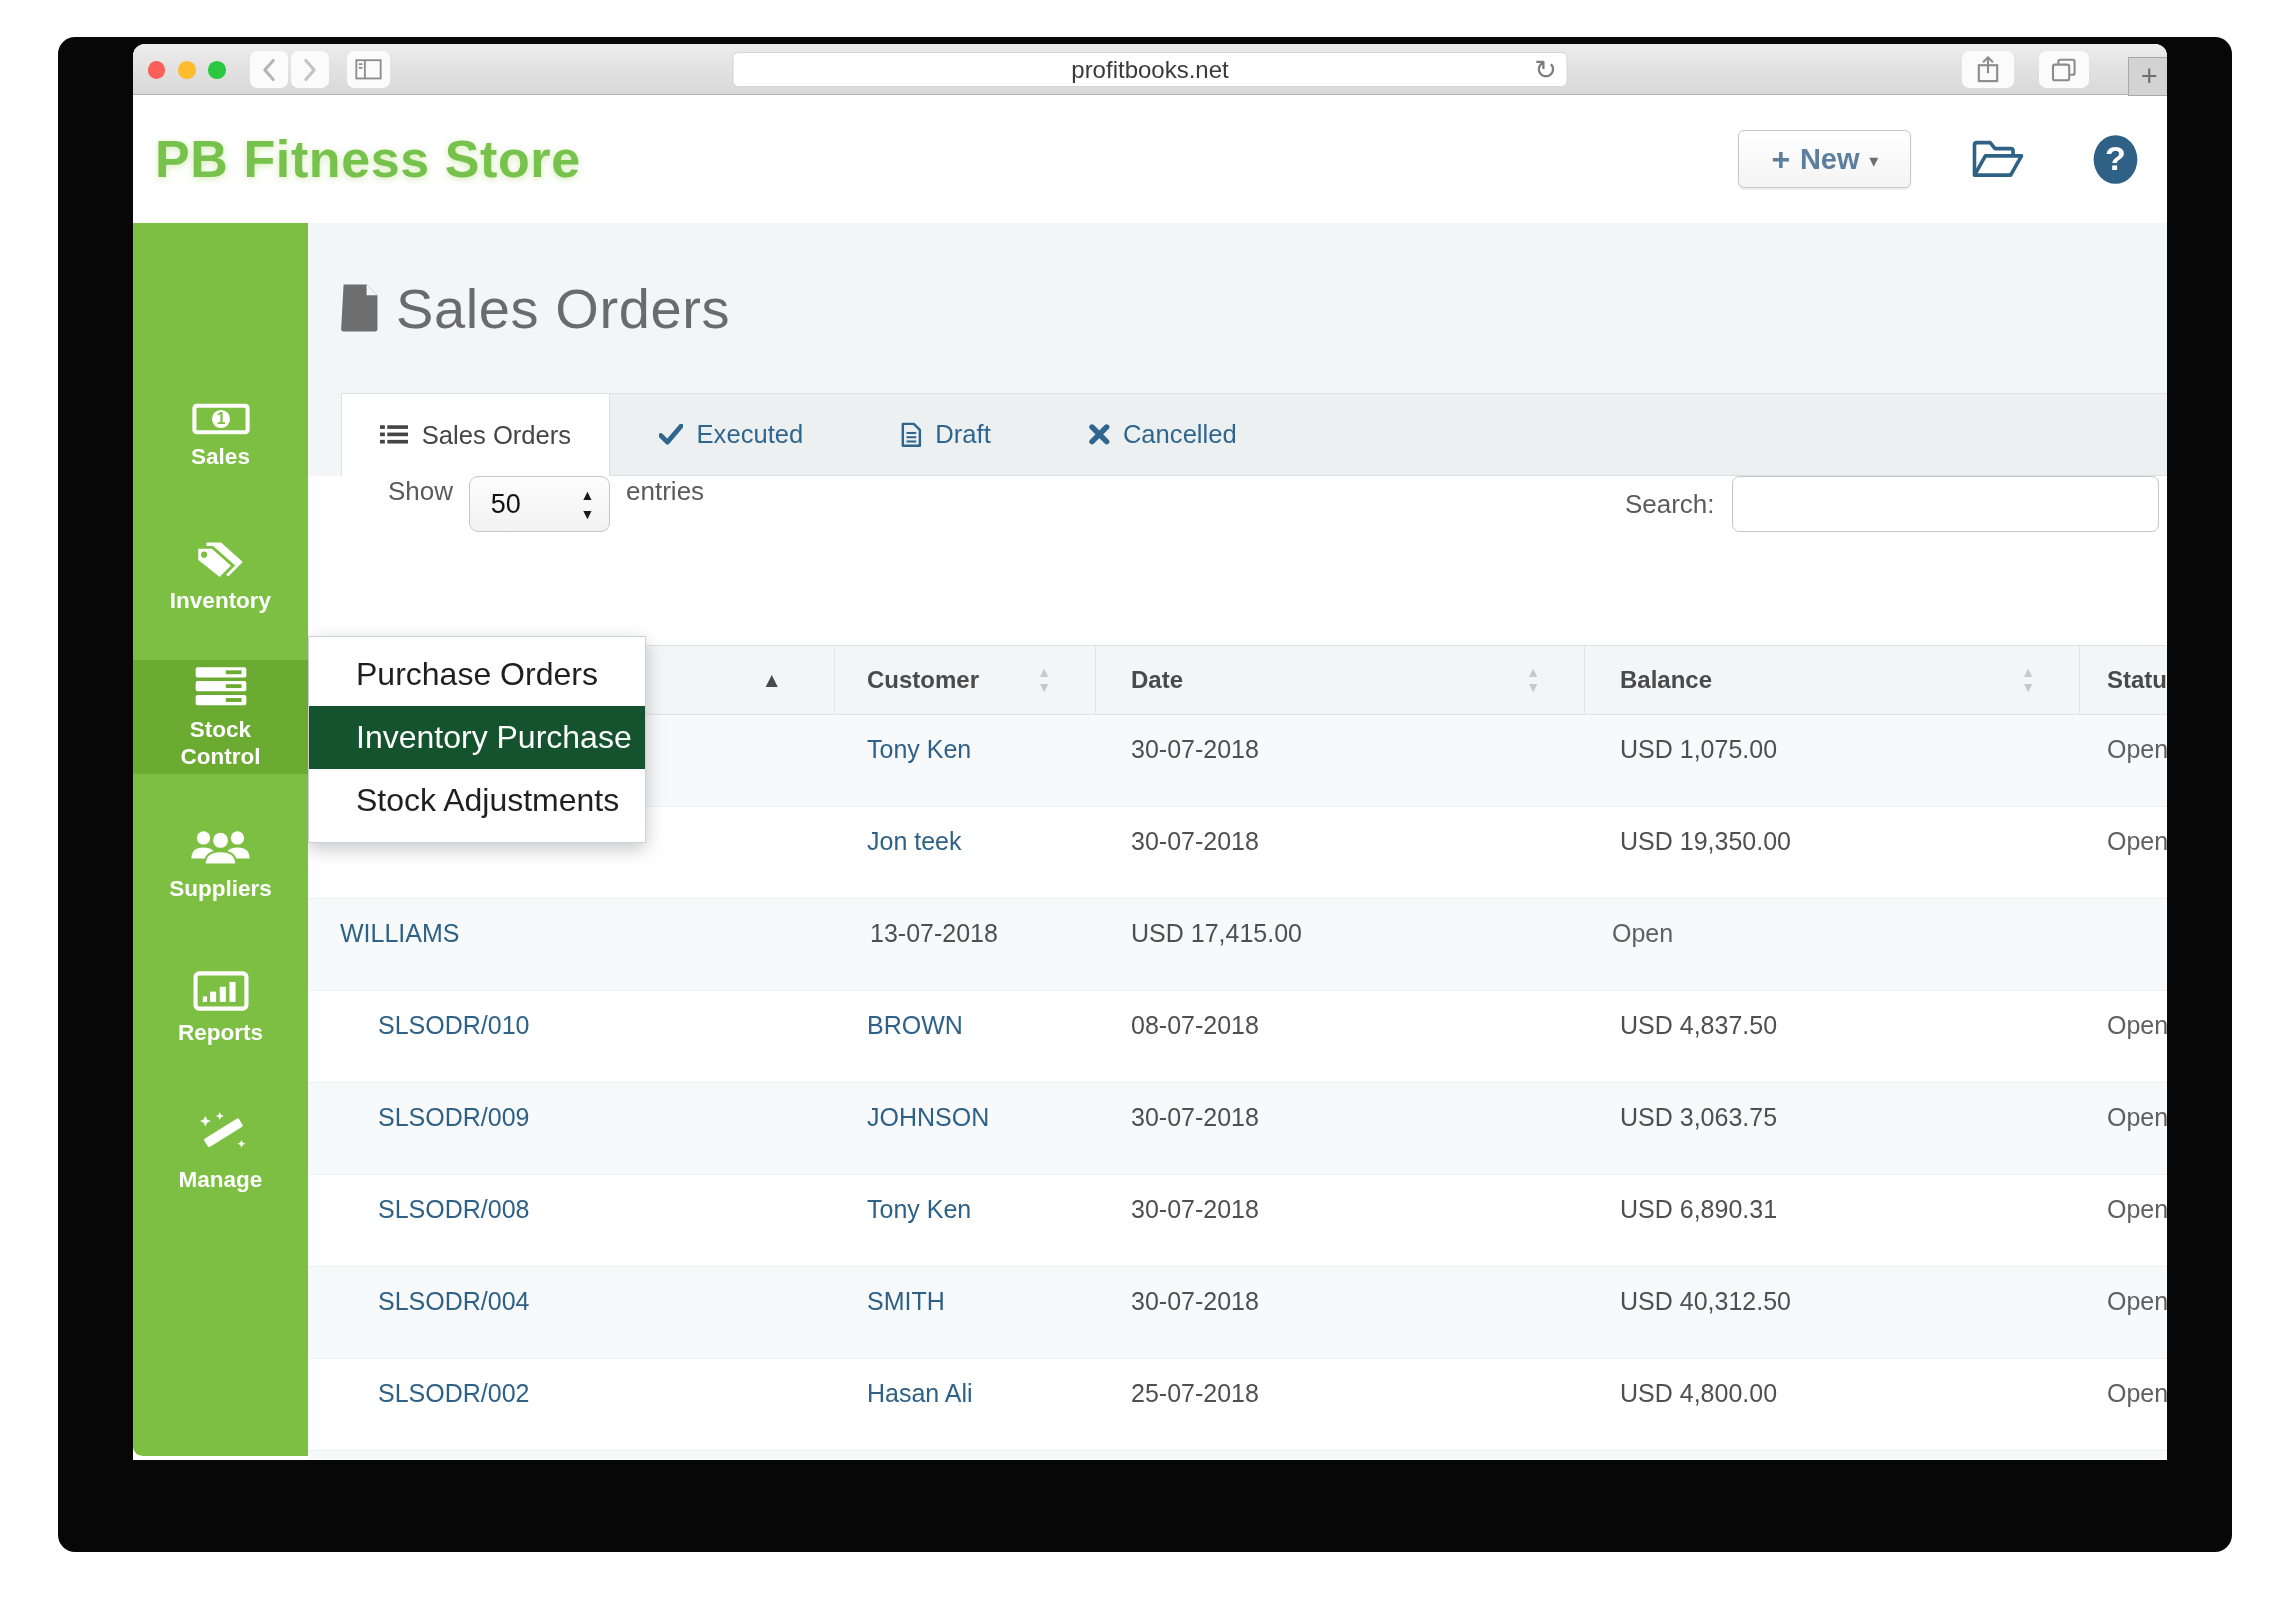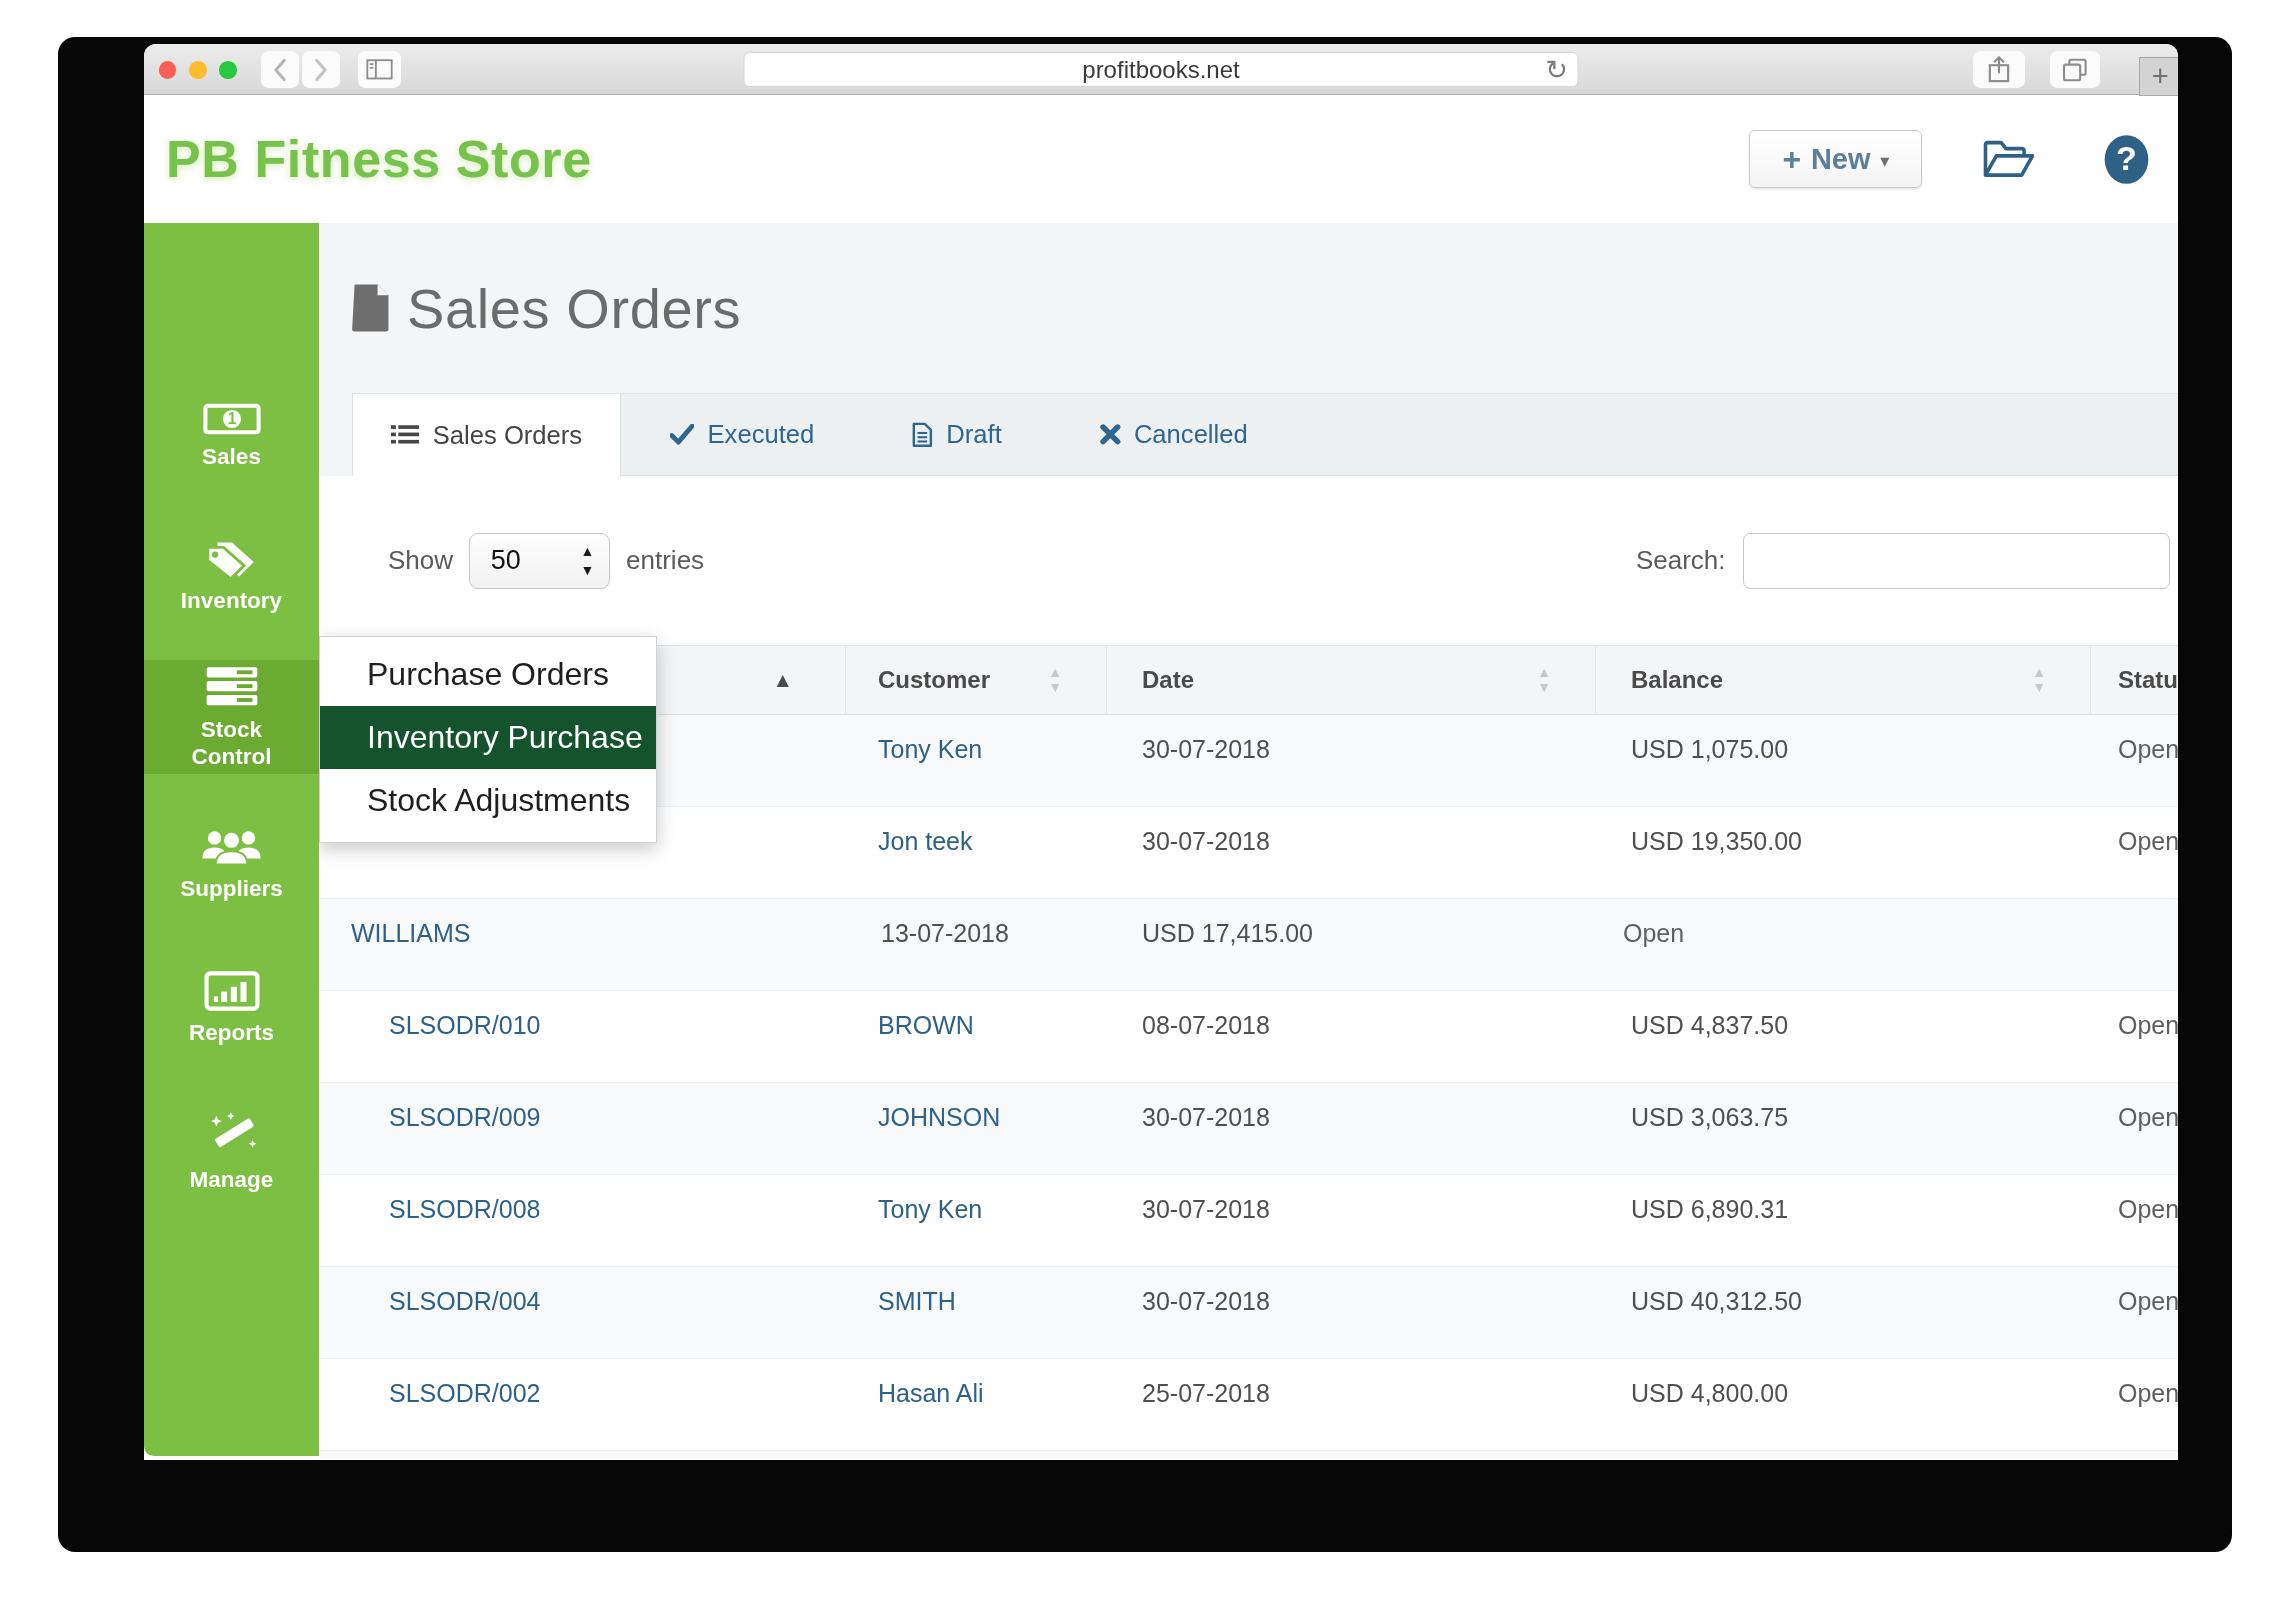--- a/index.html
+++ b/index.html
@@ -1,21 +1,21 @@
 <!DOCTYPE html>
 <html style="font-size:9.7px"><head>
 <meta charset="utf-8">
 <style>
   * { margin:0; padding:0; box-sizing:border-box; }
   html,body { background:#ffffff; }
   body { font-family:"Liberation Sans","DejaVu Sans",sans-serif; }
   .canvas { position:relative; width:2295px; height:1602px; background:#fff; overflow:hidden; }
   .frame { position:absolute; left:58px; top:37px; width:2174px; height:1515px; background:#070707; border-radius:17px; }
 
-  .window { position:absolute; left:144px; top:44px; width:2034px; height:1416px; background:#fff; border-radius:12px 12px 0 0; overflow:hidden; }
+  .window { position:absolute; left:133px; top:44px; width:2034px; height:1416px; background:#fff; border-radius:12px 12px 0 0; overflow:hidden; }
 
   
   .titlebar { position:relative; height:51px; background:linear-gradient(#edecec,#d9d8d8); border-bottom:1.2px solid #b2b1b1; }
   .dot { position:absolute; top:17px; width:17.6px; height:17.6px; border-radius:50%; }
   .dot.red{ left:14.6px; background:#fc5f57; } .dot.yellow{ left:45px; background:#febc2e; } .dot.green{ left:75px; background:#2ac840; }
   .chromebtn { position:absolute; top:7.3px; height:37px; background:#fbfbfb; border-radius:7.3px; display:flex; align-items:center; justify-content:center; }
   .chromebtn svg { display:block; }
   .urlbar { position:absolute; left:50%; transform:translateX(-50%); top:8px; width:835px; height:35px; background:#fff; border:0.6px solid #d6d5d5; border-radius:6px; display:flex; align-items:center; justify-content:center; }
   .urlbar .url { font-size:24px; color:#3a3a3a; }
   .urlbar .reload { position:absolute; right:9.7px; top:1.2px; font-size:27px; color:#7c7c7c; }
@@ -48,21 +48,21 @@
   .content { position:relative; width:1859px; background:#f4f5f7; overflow:hidden; }
 
   .pagehead { height:170px; display:flex; align-items:center; padding-left:33px; }
   .pagetitle { font-size:56px; color:#6b6b6b; margin-left:16px; letter-spacing:0.6px; }
 
   .tabstrip { position:relative; margin-left:33px; height:83px; background:#edf0f1; border:0.6px solid #dde1e4; border-right:none; display:flex; }
   .tab { display:flex; align-items:center; gap:13.4px; padding:0 49px; font-size:25.6px; color:#2f6690; cursor:default; }
   .tab.active { background:#fff; color:#454545; border-left:0.6px solid #dde1e4; border-right:0.6px solid #dde1e4; margin-left:-0.6px; margin-bottom:-1.2px; padding:0 38px; }
 
   .panel { background:#fff; height:984px; display:flex; flex-direction:column; }
-  .controls { height:169px; display:flex; align-items:center; padding:0 8.5px 0 69px; }
+  .controls { height:169px; display:flex; align-items:flex-start; padding:0 8.5px 0 69px;margin-left:11px; }
   .ctl-label { font-size:26px; color:#5b5b5b; }
   .pagesize { position:relative; width:141px; height:56px; margin:0 16px; background:linear-gradient(#fdfdfd,#f2f2f2); border:1.2px solid #c6c6c6; border-radius:9px; display:flex; align-items:center; padding-left:20.7px; font-size:27px; color:#111; }
   .pagesize .updown { position:absolute; right:14.6px; top:8.5px; font-size:14px; line-height:19px; color:#1a1a1a; text-align:center; }
   .searchwrap { margin-left:auto; display:flex; align-items:center; }
   .searchinput { width:427px; height:56px; margin-left:17px; background:#fff; border:1.2px solid #c6c6c6; border-radius:7.3px; font-size:25.6px; padding:0 17px; color:#333; outline:none; }
 
   .thead, .trow { display:grid; grid-template-columns:527px 261px 489px 495px 88px; }
   .thead { height:70px; background:#f4f5f7; border-top:1.2px solid #dfe3e6; border-bottom:1.2px solid #dfe3e6; }
   .th { position:relative; display:flex; align-items:center; font-size:24px; font-weight:bold; color:#4a4a4a; border-right:1.2px solid #e2e5e8; }
   .th:last-child { border-right:none; }

